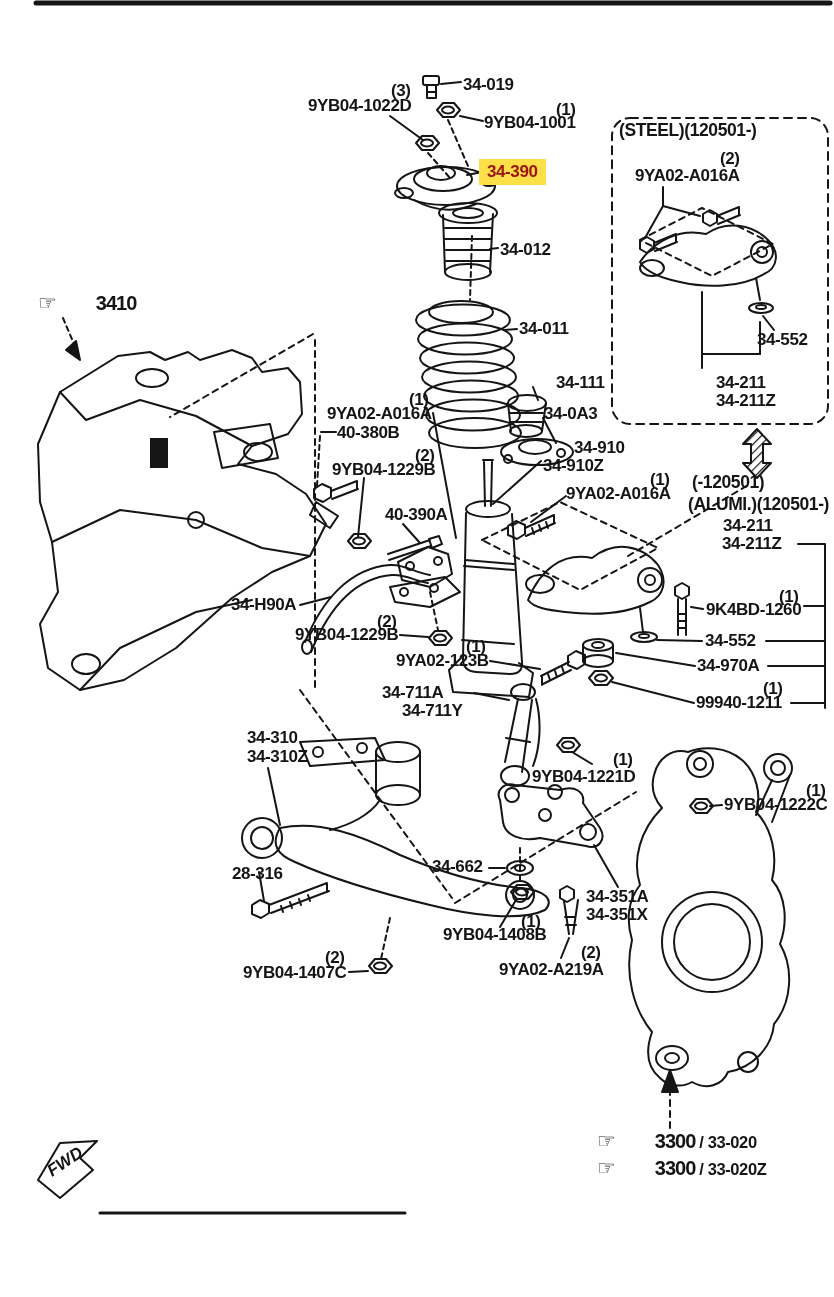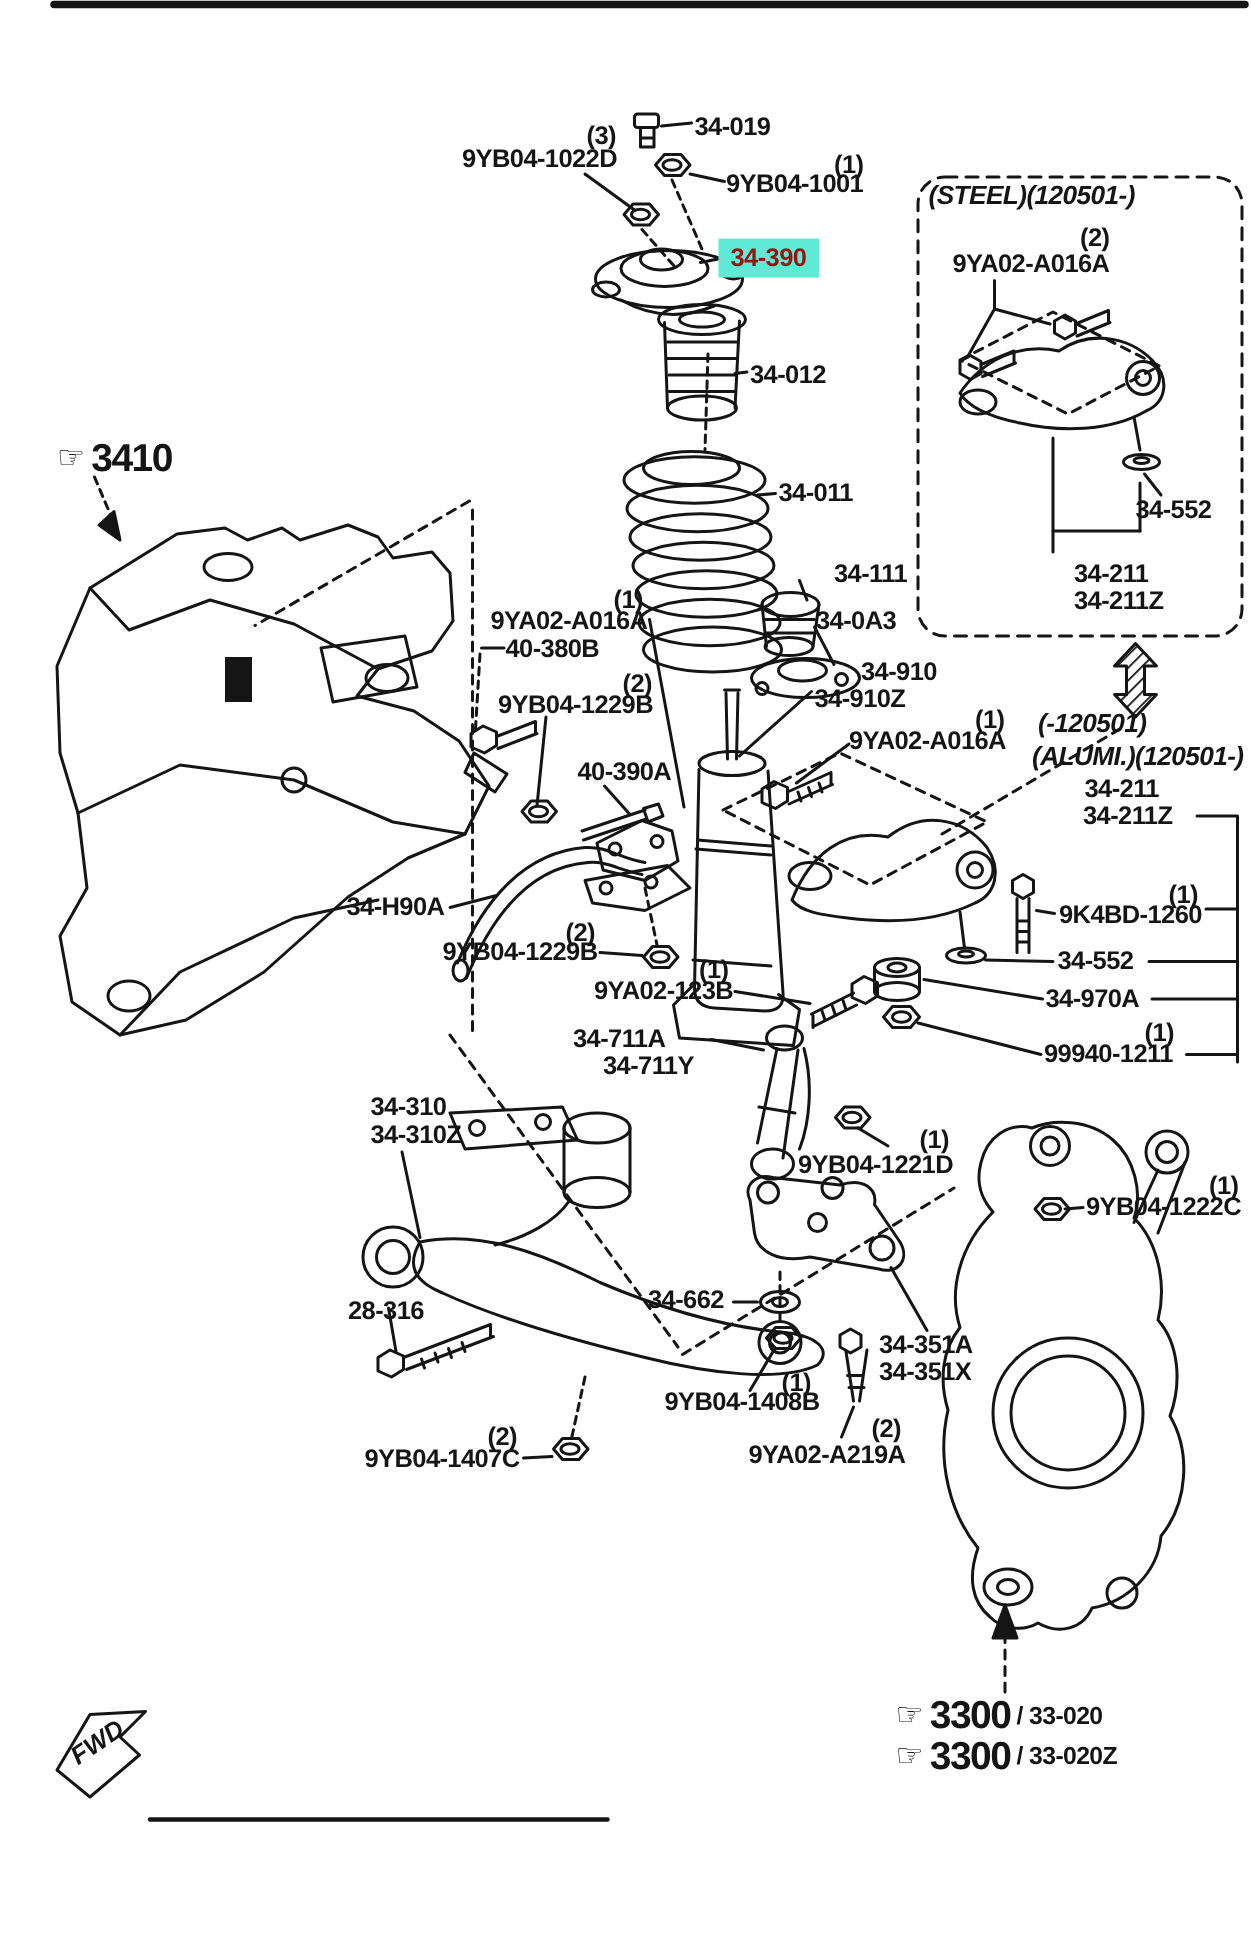--- a/index.html
+++ b/index.html
@@ -2,25 +2,25 @@
 <html><head>
 <meta charset="utf-8">
 <style>
   html,body{margin:0;padding:0;background:#fff;}
   #stage{position:relative;width:834px;height:1297px;background:#fff;overflow:hidden;
          font-family:"Liberation Sans",sans-serif;}
   #art{position:absolute;left:0;top:0;}
   #label-layer{position:absolute;left:0;top:0;width:834px;height:1218px;}
   .lbl{position:absolute;font-weight:bold;font-size:17px;line-height:1.0;color:#151515;
        white-space:nowrap;letter-spacing:-0.4px;}
-  .lbl.caption{font-size:17.5px;font-style:italic;}
-  .lbl.hl{background:#5eead4;color:#9e1212;padding:4px 8px 5px 8px;}
+  .lbl.caption{font-size:17.5px;}
+  .lbl.hl{background:#fde047;color:#9e1212;padding:4px 8px 5px 8px;}
   .ref{position:absolute;display:flex;align-items:center;gap:4px;color:#151515;white-space:nowrap;}
   .ref .hand{font-size:21px;line-height:1;}
-  .ref .code{font-weight:bold;font-size:26px;letter-spacing:-1px;line-height:1;}
+  .ref .code{font-weight:bold;font-size:20px;letter-spacing:-1px;line-height:1;margin-left:35px;}
   .ref .suffix{font-weight:bold;font-size:16.5px;letter-spacing:-0.4px;line-height:1;padding-top:3px;}
   #footer-bar{position:absolute;left:0;top:1218px;width:834px;height:79px;background:#6a6a6a;
       display:flex;align-items:center;justify-content:center;gap:42px;}
   #footer-bar span{color:#fff;font-size:33px;font-weight:400;letter-spacing:0;
       transform:scaleX(0.92);}
 </style>
 </head>
 <body>
 
 <div id="stage">

